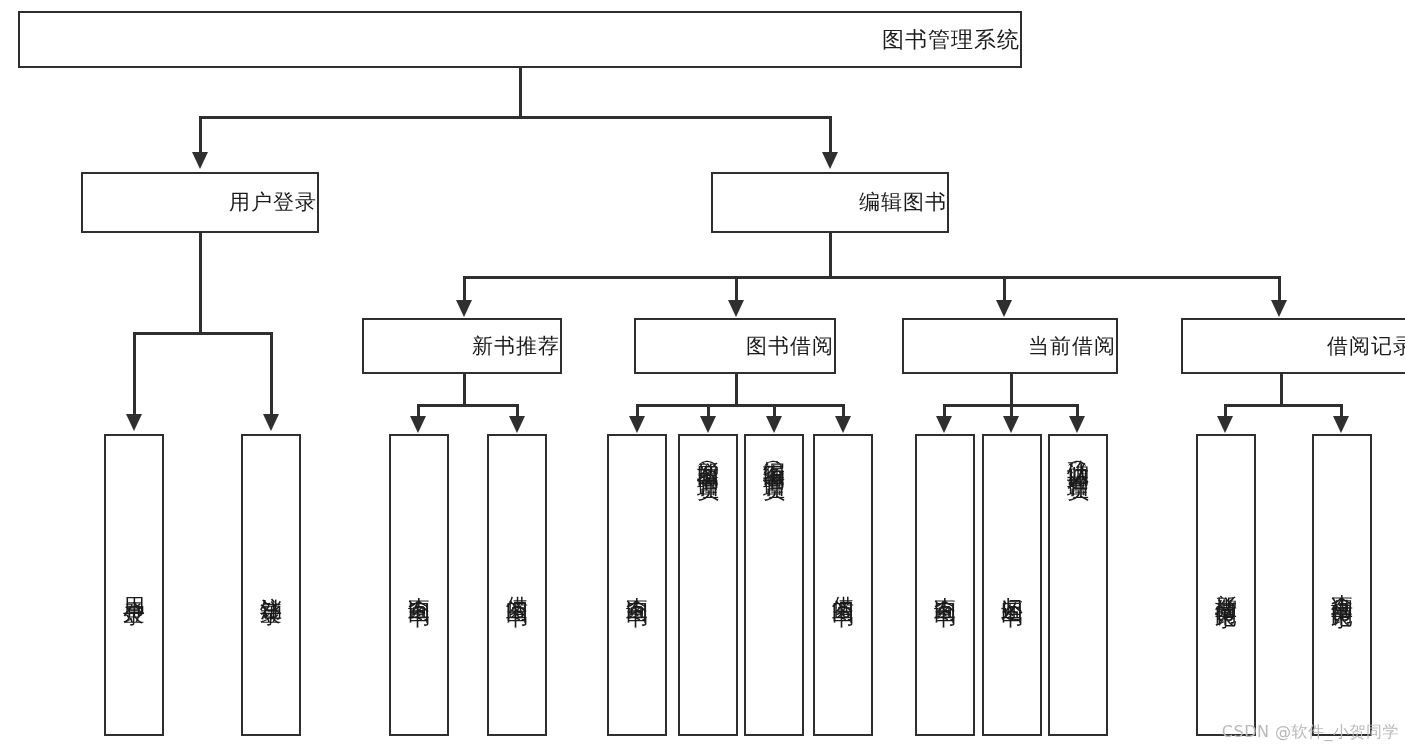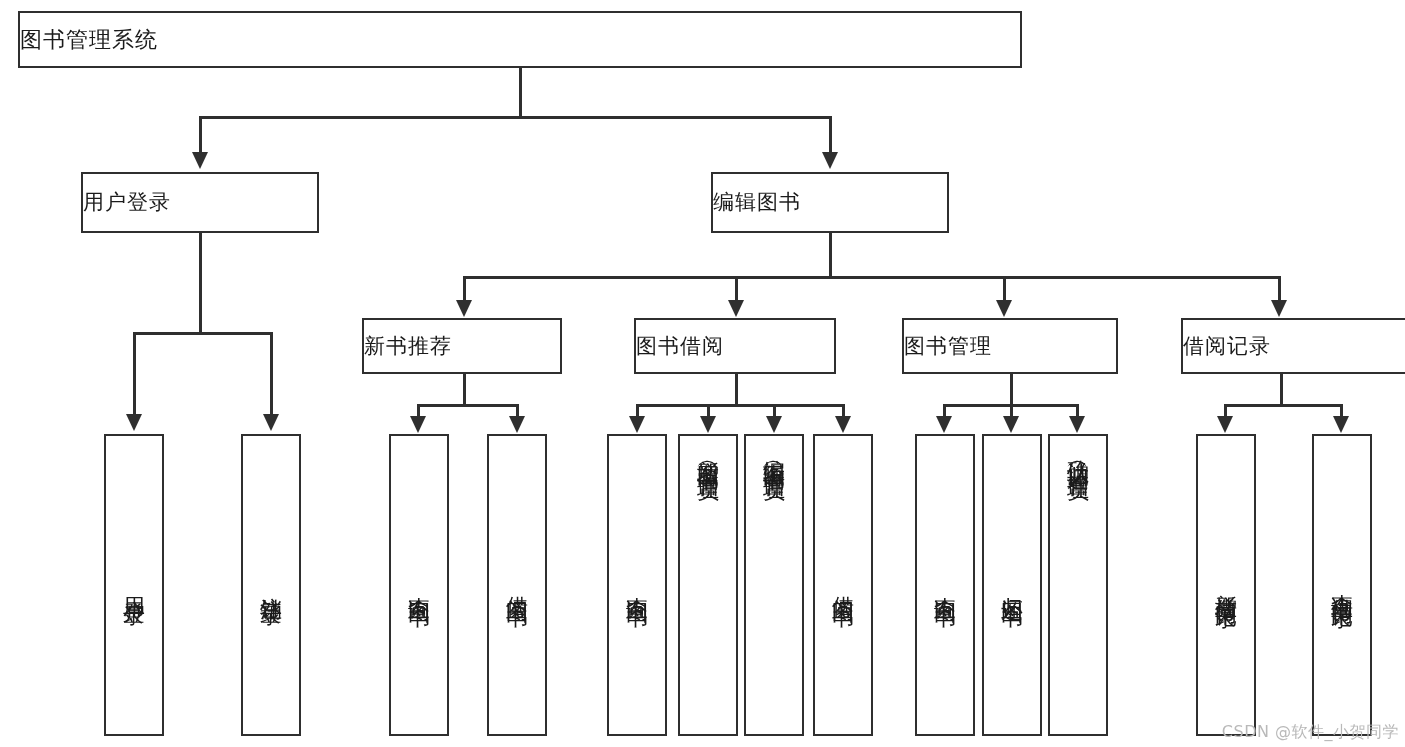--- a/index.html
+++ b/index.html
@@ -13,21 +13,21 @@
     overflow:hidden;
   }
   
   .node{
     position:absolute;
     box-sizing:border-box;
     background:#ffffff;
     border:2.5px solid #2f2f2f;
     display:flex;
     align-items:center;
-    justify-content:flex-start;
+    justify-content:flex-end;
     color:#1b1b1b;
     line-height:1.18;
     text-align:center;
   }
   .node .lbl{
     display:block;
     white-space:pre-line;
   }
   
   .node.horiz .lbl{
@@ -126,21 +126,21 @@
   <div class="vline" style="left:1278px; top:276px; height:26px;"></div>
   <div class="arrow" style="left:1271px; top:300px;"></div>
 
   <div class="node horiz" style="left:362px; top:318px; width:200px; height:56px;">
     <span class="lbl">新书推荐</span>
   </div>
   <div class="node horiz" style="left:634px; top:318px; width:202px; height:56px;">
     <span class="lbl">图书借阅</span>
   </div>
   <div class="node horiz" style="left:902px; top:318px; width:216px; height:56px;">
-    <span class="lbl">图书管理</span>
+    <span class="lbl">当前借阅</span>
   </div>
   <div class="node horiz" style="left:1181px; top:318px; width:236px; height:56px;">
     <span class="lbl">借阅记录</span>
   </div>
 
   <div class="vline" style="left:463px; top:374px; height:32px;"></div>
   <div class="hline" style="left:417px; top:404px; width:101px;"></div>
   <div class="vline" style="left:417px; top:404px; height:14px;"></div>
   <div class="arrow" style="left:410px; top:416px;"></div>
   <div class="vline" style="left:516px; top:404px; height:14px;"></div>

